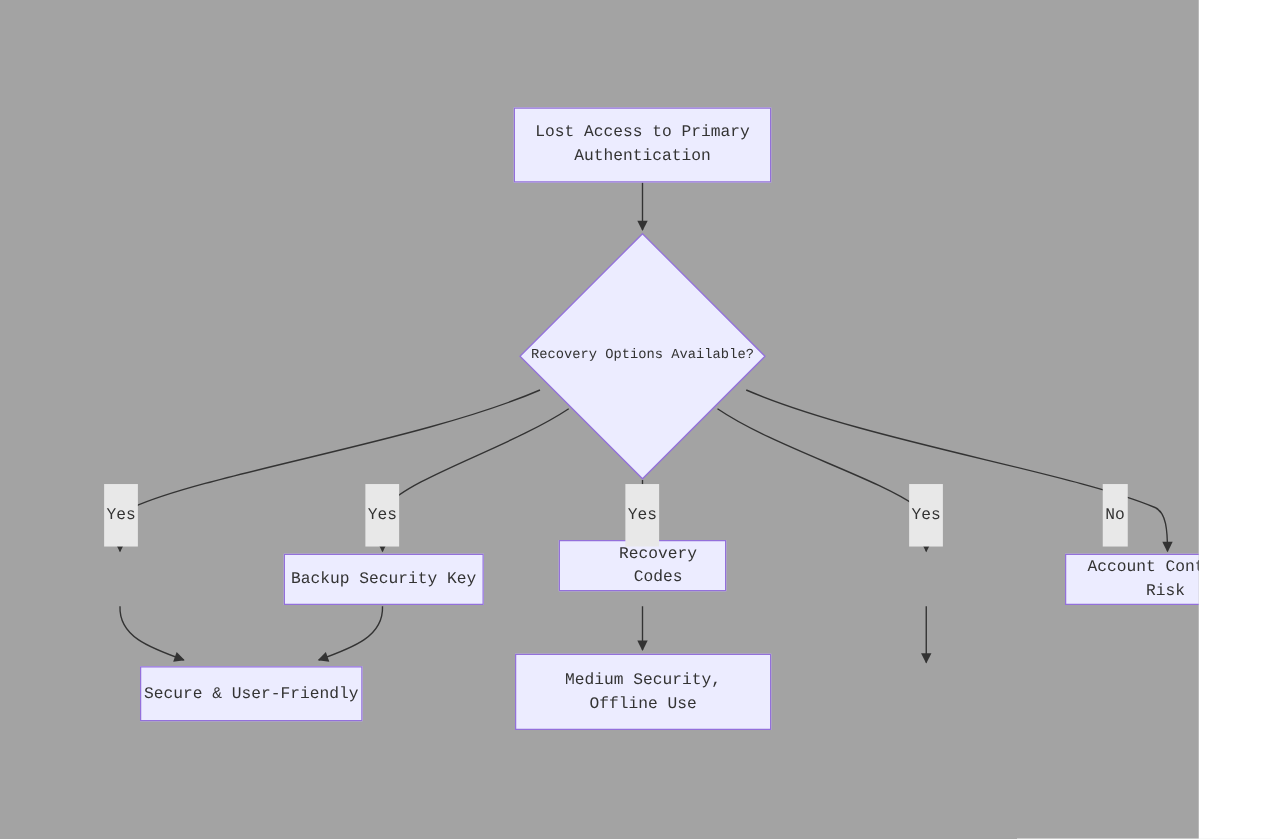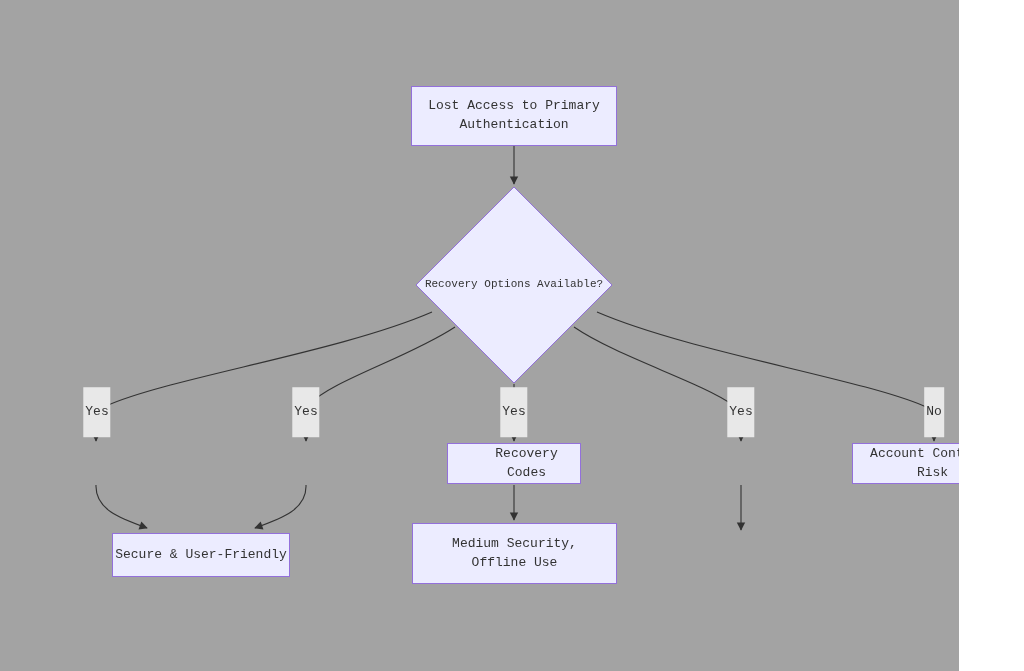--- a/index.html
+++ b/index.html
@@ -74,22 +74,25 @@
 
   <div class="node" style="left:411px; top:86px; width:206px; height:60px;">
     <span class="lbl" style="max-width:176px;">Lost Access to Primary Authentication</span>
   </div>
 
   <div class="diamond-label" style="left:404px; top:265px; width:220px; height:40px;">
     <span class="lbl">Recovery Options Available?</span>
   </div>
 
 
+  <div class="node" style="left:227px; top:443px; width:160px; height:41px;">
+    <span class="lbl">Backup Security Key</span>
+  </div>
 
-  <div class="node" style="left:447px; top:443px; width:134px; height:41px;padding-left:25px;">
+  <div class="node" style="left:447px; top:432px; width:134px; height:41px;padding-left:25px;">
     <span class="lbl">Recovery Codes</span>
   </div>
 
 
   <div class="node" style="left:852px; top:443px; width:161px; height:41px;">
     <span class="lbl">Account Contacts Risk</span>
   </div>
 
   <div class="node" style="left:112px; top:533px; width:178px; height:44px;">
     <span class="lbl">Secure &amp; User-Friendly</span>
@@ -97,15 +100,15 @@
 
   <div class="node" style="left:412px; top:523px; width:205px; height:61px;">
     <span class="lbl" style="max-width:176px;">Medium Security, Offline Use</span>
   </div>
 
 
   <div class="edgeLabel" style="left:97px; top:412px;">Yes</div>
   <div class="edgeLabel" style="left:306px; top:412px;">Yes</div>
   <div class="edgeLabel" style="left:514px; top:412px;">Yes</div>
   <div class="edgeLabel" style="left:741px; top:412px;">Yes</div>
-  <div class="edgeLabel" style="left:934px; top:412px;">No</div>
+  <div class="edgeLabel" style="left:892px; top:412px;">No</div>
 
 </div>
 
 </body></html>

